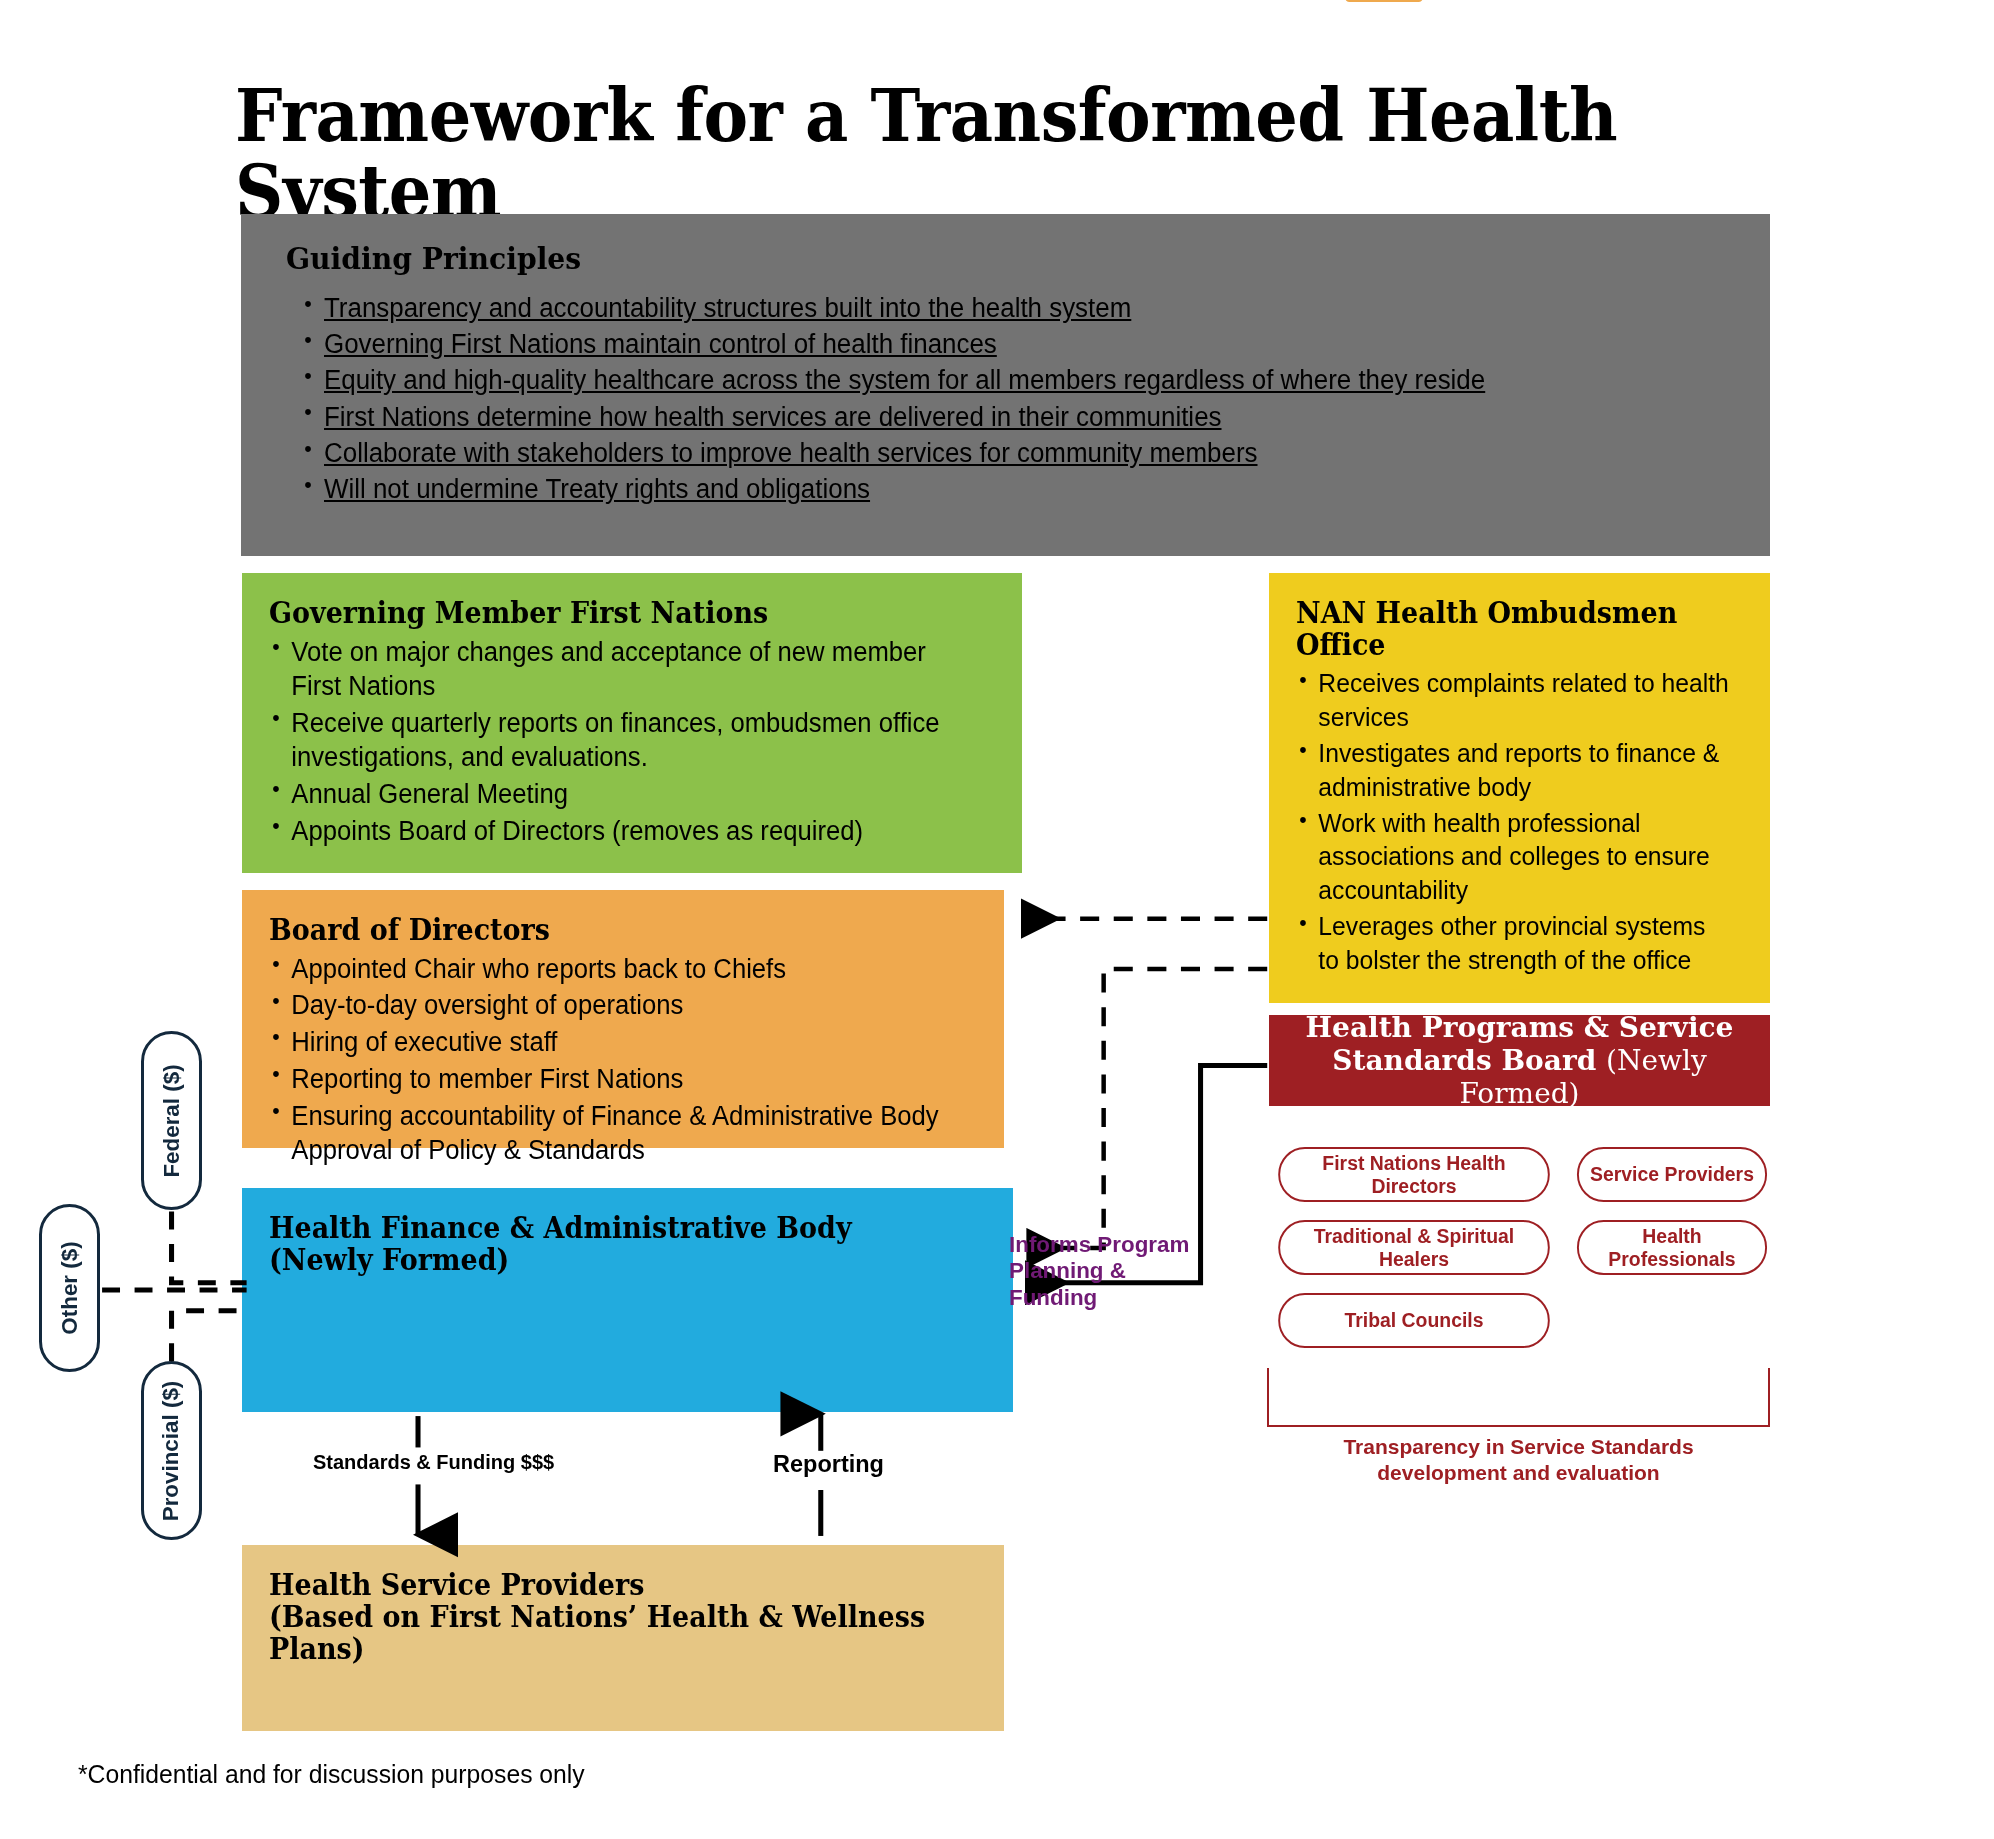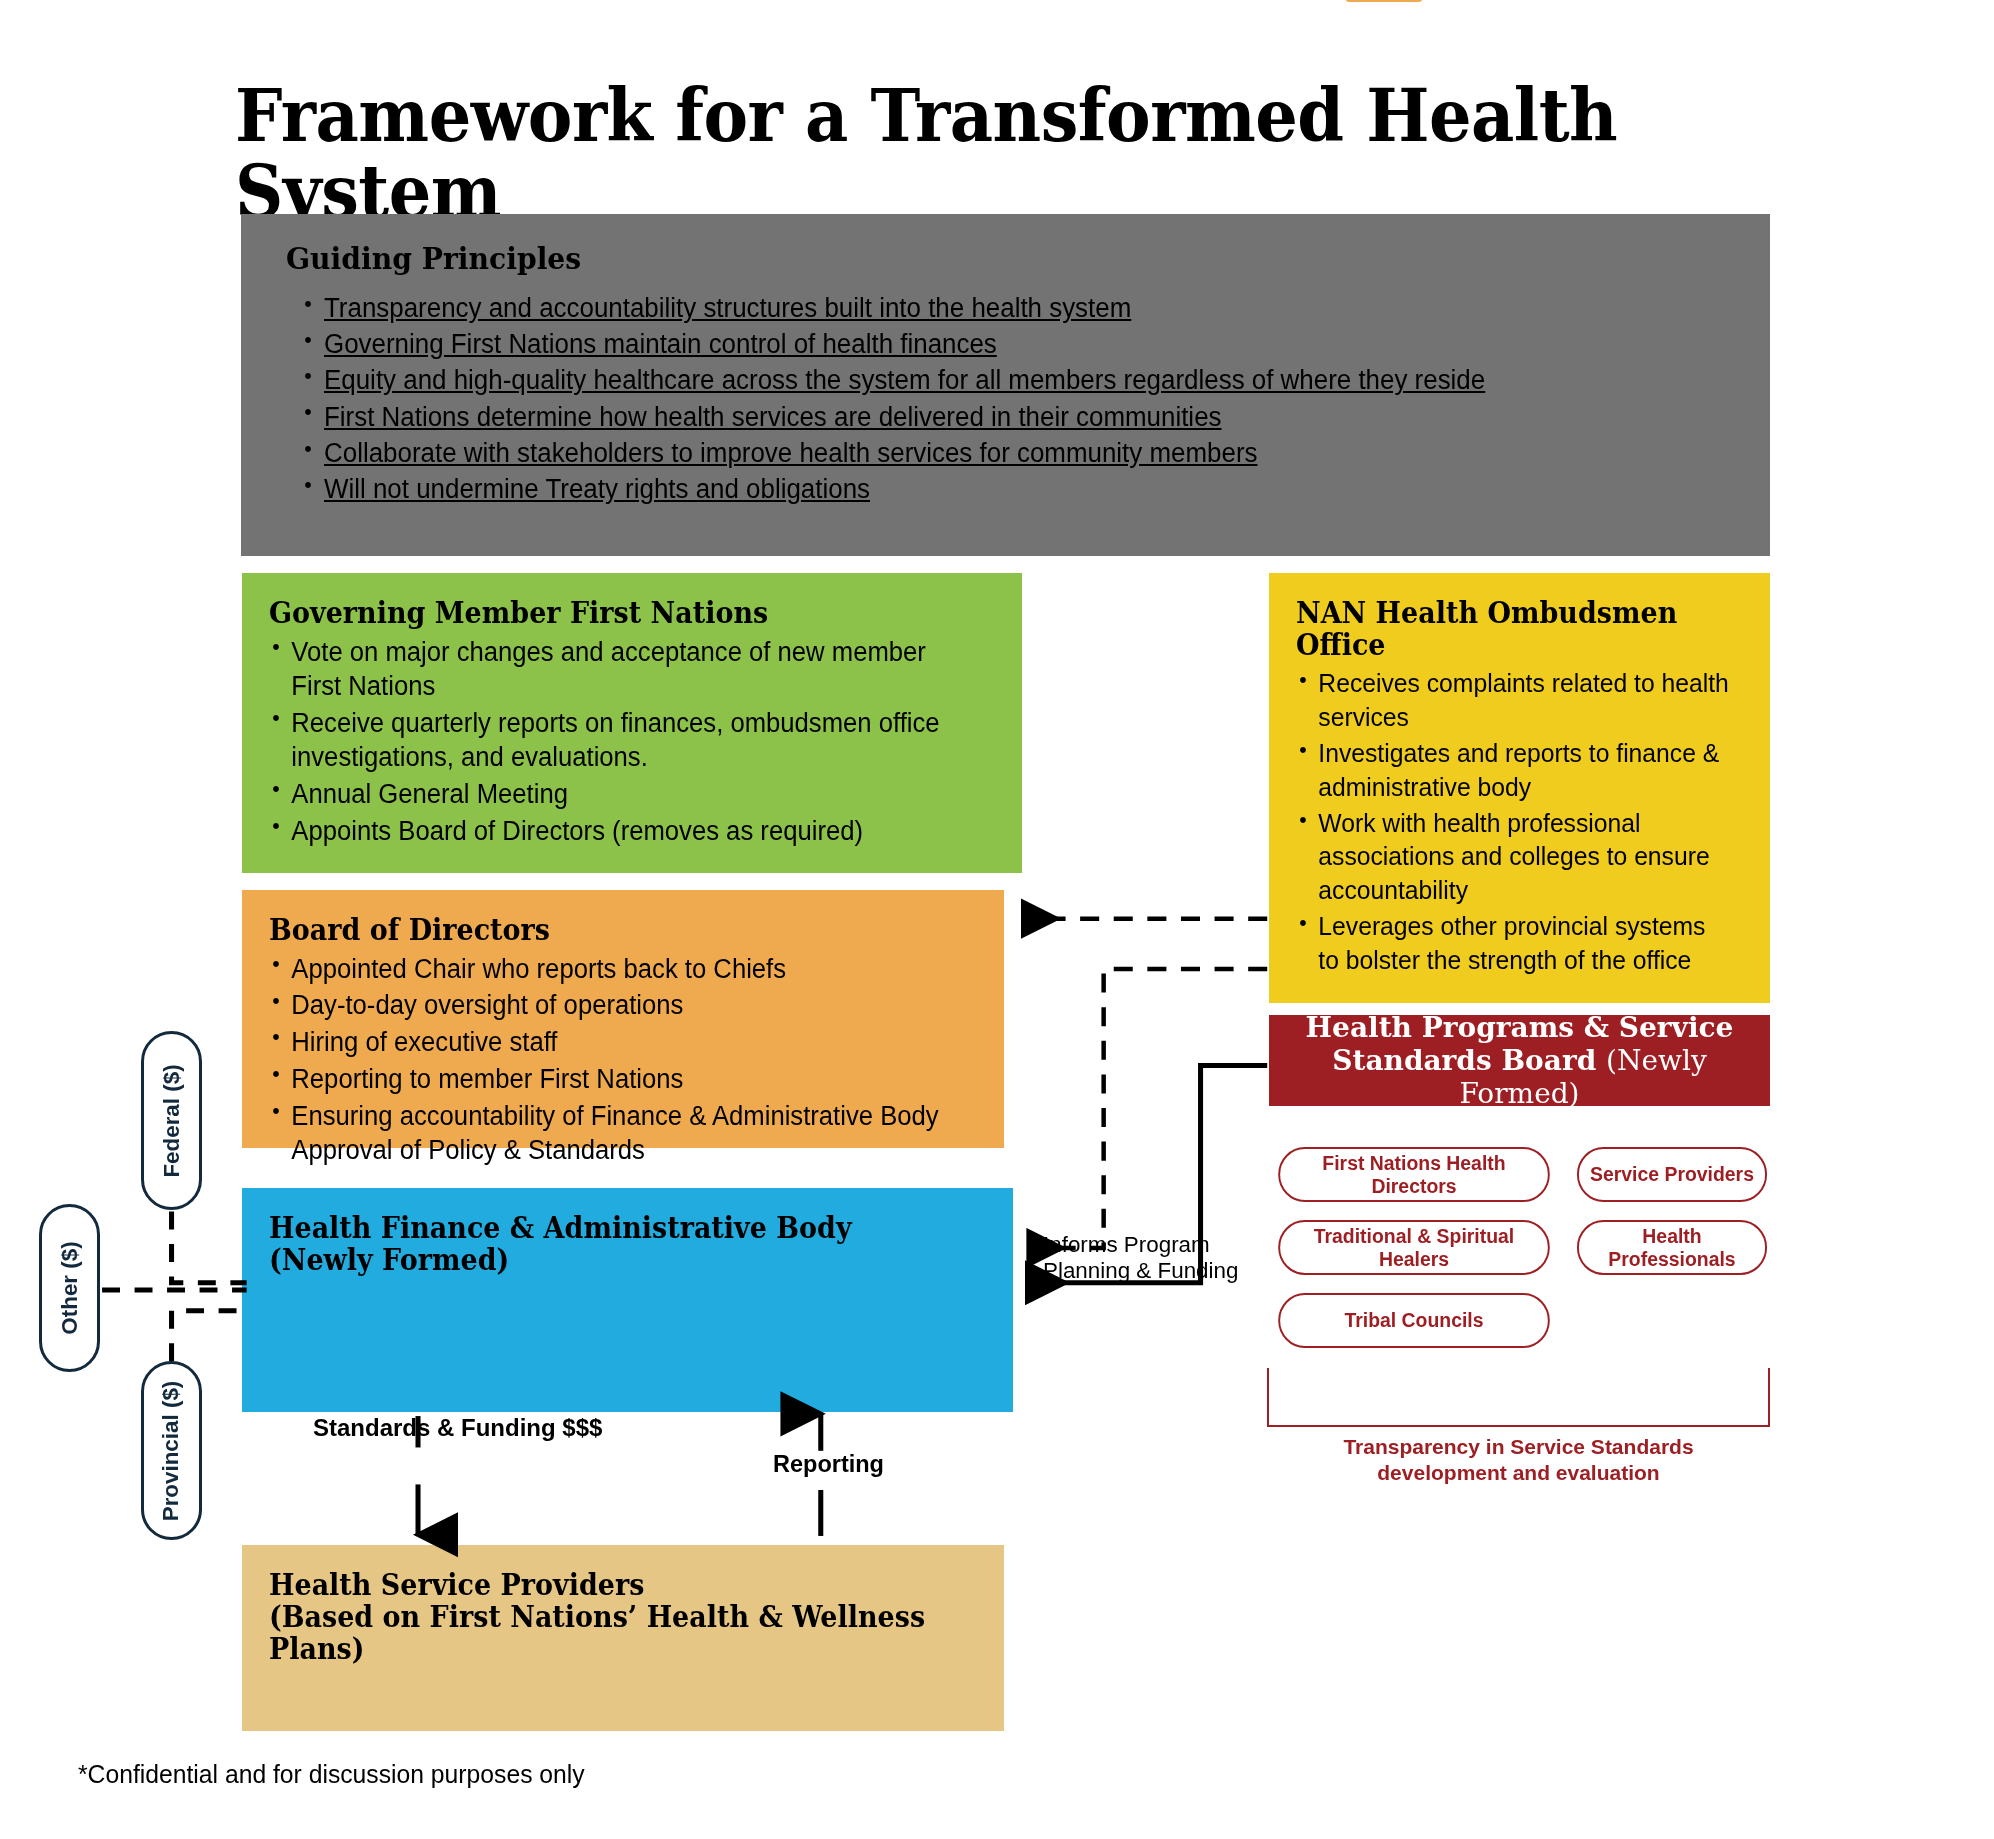--- a/index.html
+++ b/index.html
@@ -72,24 +72,24 @@
         display:flex;align-items:center;justify-content:center;}
   .vcap span{transform:rotate(-90deg);white-space:nowrap;font-weight:bold;font-size:22.4px;color:#13293D;}
   #cap-federal{left:141px;top:1031px;width:61px;height:179px;}
   #cap-other{left:39px;top:1204px;width:61px;height:168px;}
   #cap-provincial{left:141px;top:1361px;width:61px;height:179px;}
 
   
   #connectors{left:0;top:0;width:1995px;height:1839px;pointer-events:none;}
 
   
-  #label-standards-funding{left:313px;top:1414px;font-weight:bold;font-size:24px;}
+  #label-standards-funding{left:313px;top:1451px;font-weight:bold;font-size:20px;}
   #label-reporting{left:773px;top:1451px;font-weight:bold;font-size:23.5px;}
-  #label-informs{left:1043px;top:1232px;width:207px;font-weight:normal;font-size:22.4px;
-      color:#000000;line-height:1.18;}
+  #label-informs{left:1009px;top:1232px;width:207px;font-weight:bold;font-size:22.4px;
+      color:#701a75;line-height:1.18;}
 
   
   #footer-note{left:78px;top:1759px;font-size:26px;transform:scaleX(0.95);transform-origin:left top;}
 </style>
 </head>
 <body>
 
 <div class="abs" id="top-sliver"></div>
 <div class="abs" id="top-sliver2"></div>
 

